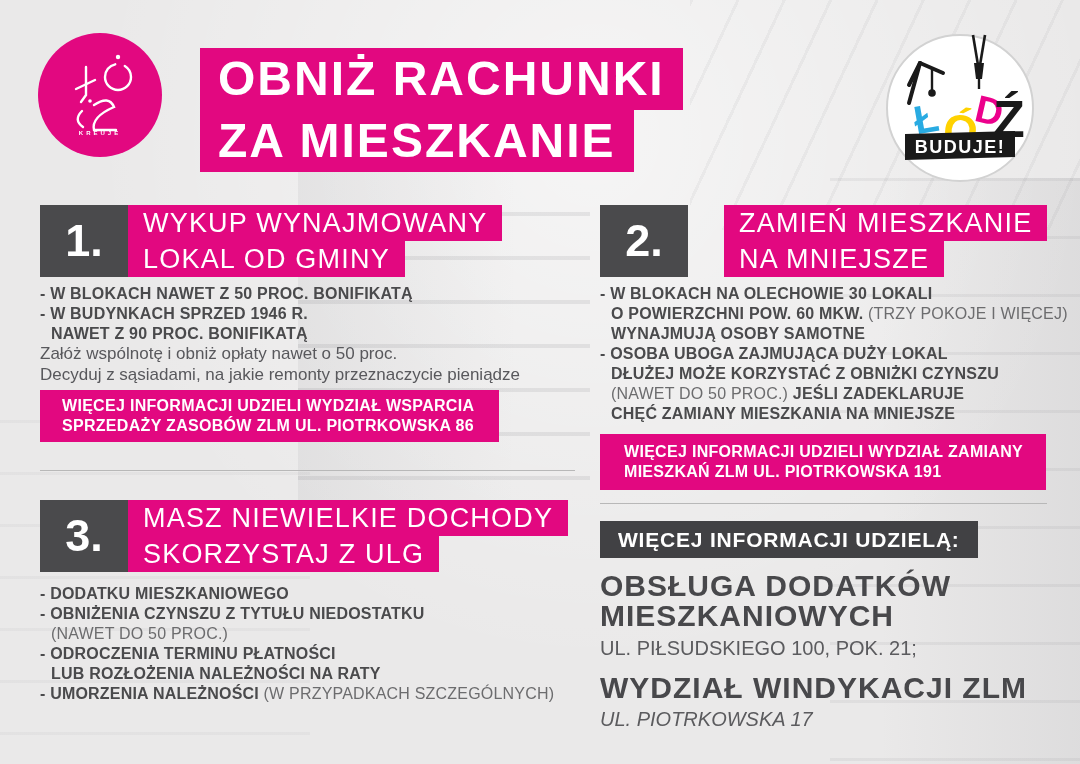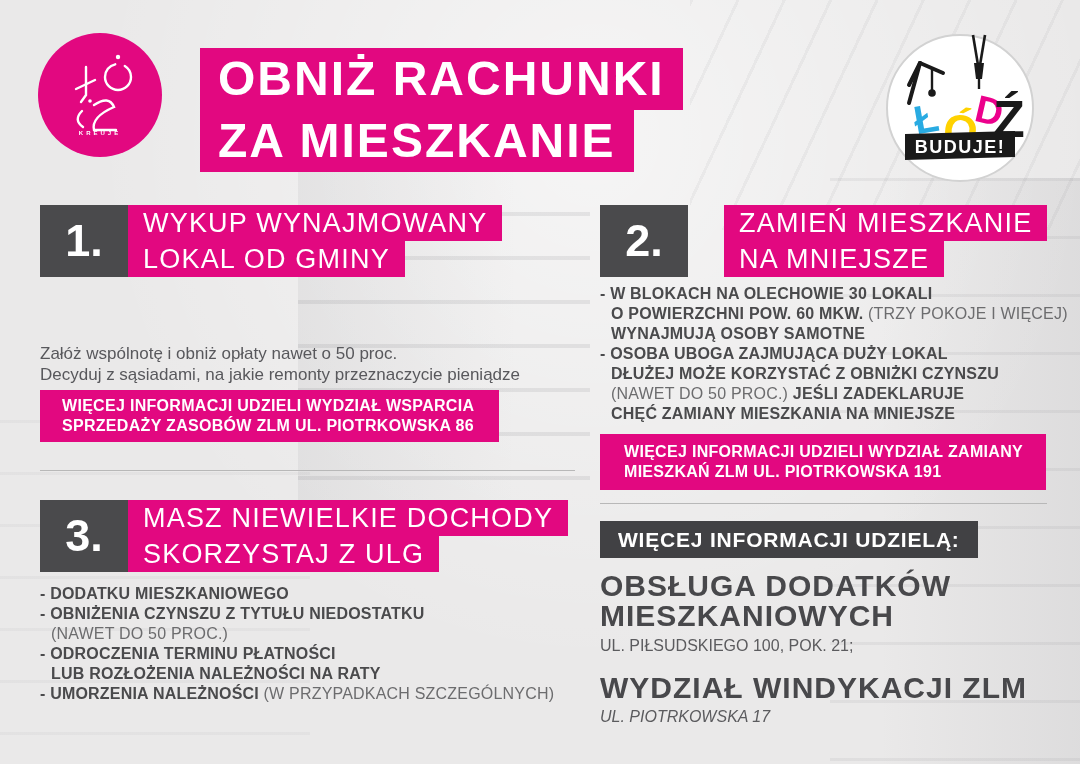--- a/index.html
+++ b/index.html
@@ -54,21 +54,21 @@
     display:flex;flex-direction:column;justify-content:center;}
   .info-banner div{white-space:nowrap;}
 
   .divider{position:absolute;height:1px;background:#B8B8B8;}
 
   .contact-header{position:absolute;display:inline-block;background:#414144;color:#fff;
     font-weight:bold;font-size:21px;line-height:37px;letter-spacing:0.8px;
     padding:0 18px;white-space:nowrap;}
   .org-name{position:absolute;font-weight:bold;font-size:30px;line-height:30px;
     color:#48484B;letter-spacing:1px;white-space:nowrap;}
-  .org-address{position:absolute;font-size:16px;color:#5B5B5E;white-space:nowrap;}
+  .org-address{position:absolute;font-size:20px;color:#5B5B5E;white-space:nowrap;}
 </style>
 </head>
 <body>
 
 <div class="poster">
 
   <div class="bg">
     <div class="bg-wash"></div>
     <div class="bg-bldg-mid"></div>
     <div class="bg-bldg-right"></div>
@@ -126,20 +126,25 @@
         <path d="M20 101 L130 98 L130 124 L20 127 Z" fill="#1A1A1A"></path>
         <text x="75" y="120" text-anchor="middle" font-size="18" letter-spacing="1.5" fill="#fff" font-family="Liberation Sans, sans-serif" font-weight="bold">BUDUJE!</text>
       </svg>
     </div>
 
     <div class="num-badge" style="left:40px;top:205px;">1.</div>
     <div class="sec-title" style="left:128px;top:205px;">
       <span class="sec-bar">WYKUP WYNAJMOWANY</span>
       <span class="sec-bar">LOKAL OD GMINY</span>
     </div>
+    <div class="bullets" style="left:40px;top:284px;">
+      <div class="bl"><span class="bd">- W BLOKACH NAWET Z 50 PROC. BONIFIKATĄ</span></div>
+      <div class="bl"><span class="bd">- W BUDYNKACH SPRZED 1946 R.</span></div>
+      <div class="bl ind"><span class="bd">NAWET Z 90 PROC. BONIFIKATĄ</span></div>
+    </div>
     <div class="notes" style="left:40px;top:343px;">
       <div>Załóż wspólnotę i obniż opłaty nawet o 50 proc.</div>
       <div>Decyduj z sąsiadami, na jakie remonty przeznaczycie pieniądze</div>
     </div>
     <div class="info-banner" style="left:40px;top:390px;width:437px;height:52px;padding-left:22px;">
       <div>WIĘCEJ INFORMACJI UDZIELI WYDZIAŁ WSPARCIA</div>
       <div>SPRZEDAŻY ZASOBÓW ZLM UL. PIOTRKOWSKA 86</div>
     </div>
 
     <div class="divider" style="left:40px;top:470px;width:535px;"></div>

